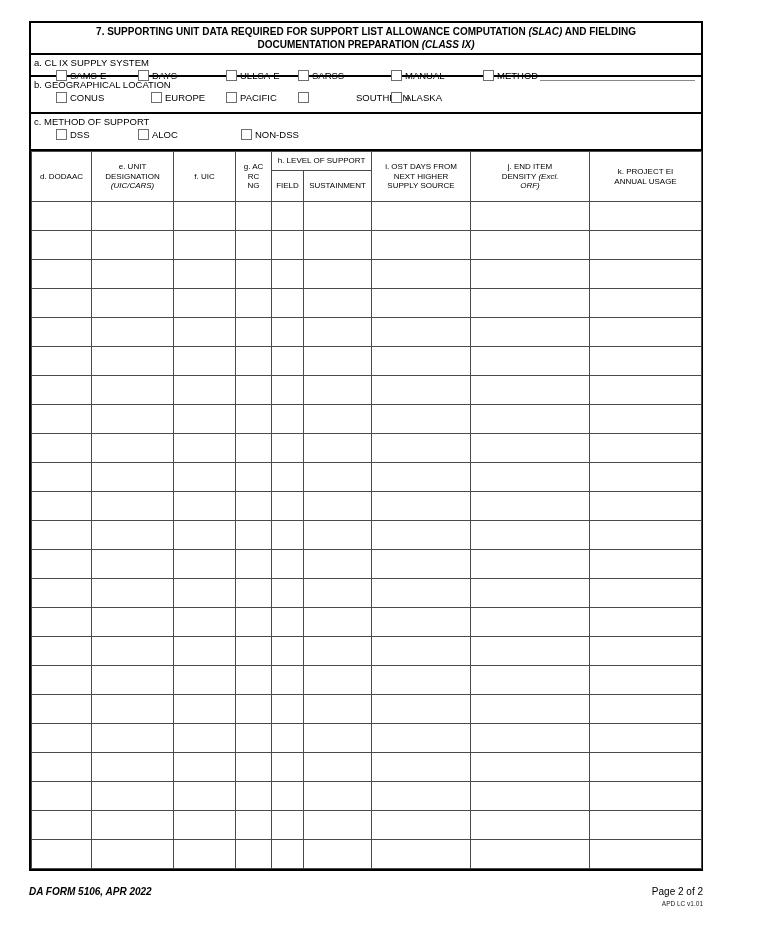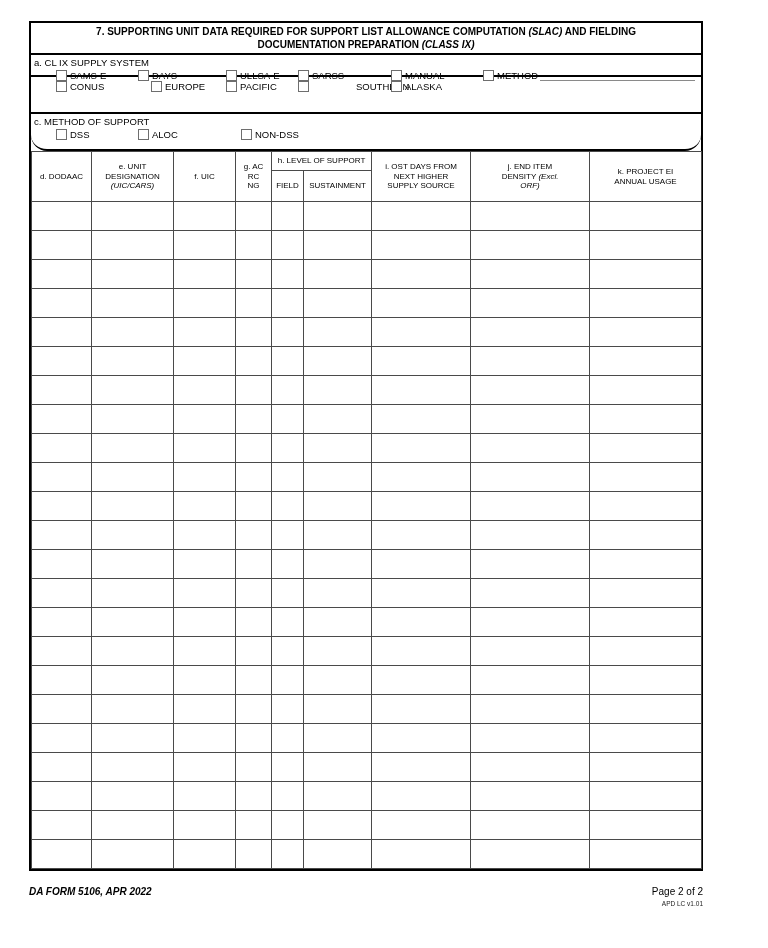--- a/index.html
+++ b/index.html
@@ -96,20 +96,21 @@
         </span>
       <span class="opt" style="left:449px;right:6px;">
           <span class="cb"></span>
           <span>METHOD</span>
           <span class="fill-line"></span>
         </span>
     </div>
   </div>
 
   <div class="section" style="height:37px;">
+    <span class="section-label">b. GEOGRAPHICAL LOCATION</span>
     <div class="cbrow">
       <span class="opt" style="left:22px;">
           <span class="cb"></span>
           <span>CONUS</span>
         </span>
       <span class="opt" style="left:104px;padding-left:13px;">
           <span class="cb"></span>
           <span>EUROPE</span>
         </span>
       <span class="opt" style="left:192px;">
@@ -120,21 +121,21 @@
           <span class="cb"></span>
           <span>SOUTHERN</span>
         </span>
       <span class="opt" style="left:357px;">
           <span class="cb"></span>
           <span>ALASKA</span>
         </span>
     </div>
   </div>
 
-  <div class="section" style="height:37px;border-radius:16px;">
+  <div class="section" style="height:37px;">
     <span class="section-label">c. METHOD OF SUPPORT</span>
     <div class="cbrow">
       <span class="opt" style="left:22px;">
           <span class="cb"></span>
           <span>DSS</span>
         </span>
       <span class="opt" style="left:104px;">
           <span class="cb"></span>
           <span>ALOC</span>
         </span>

